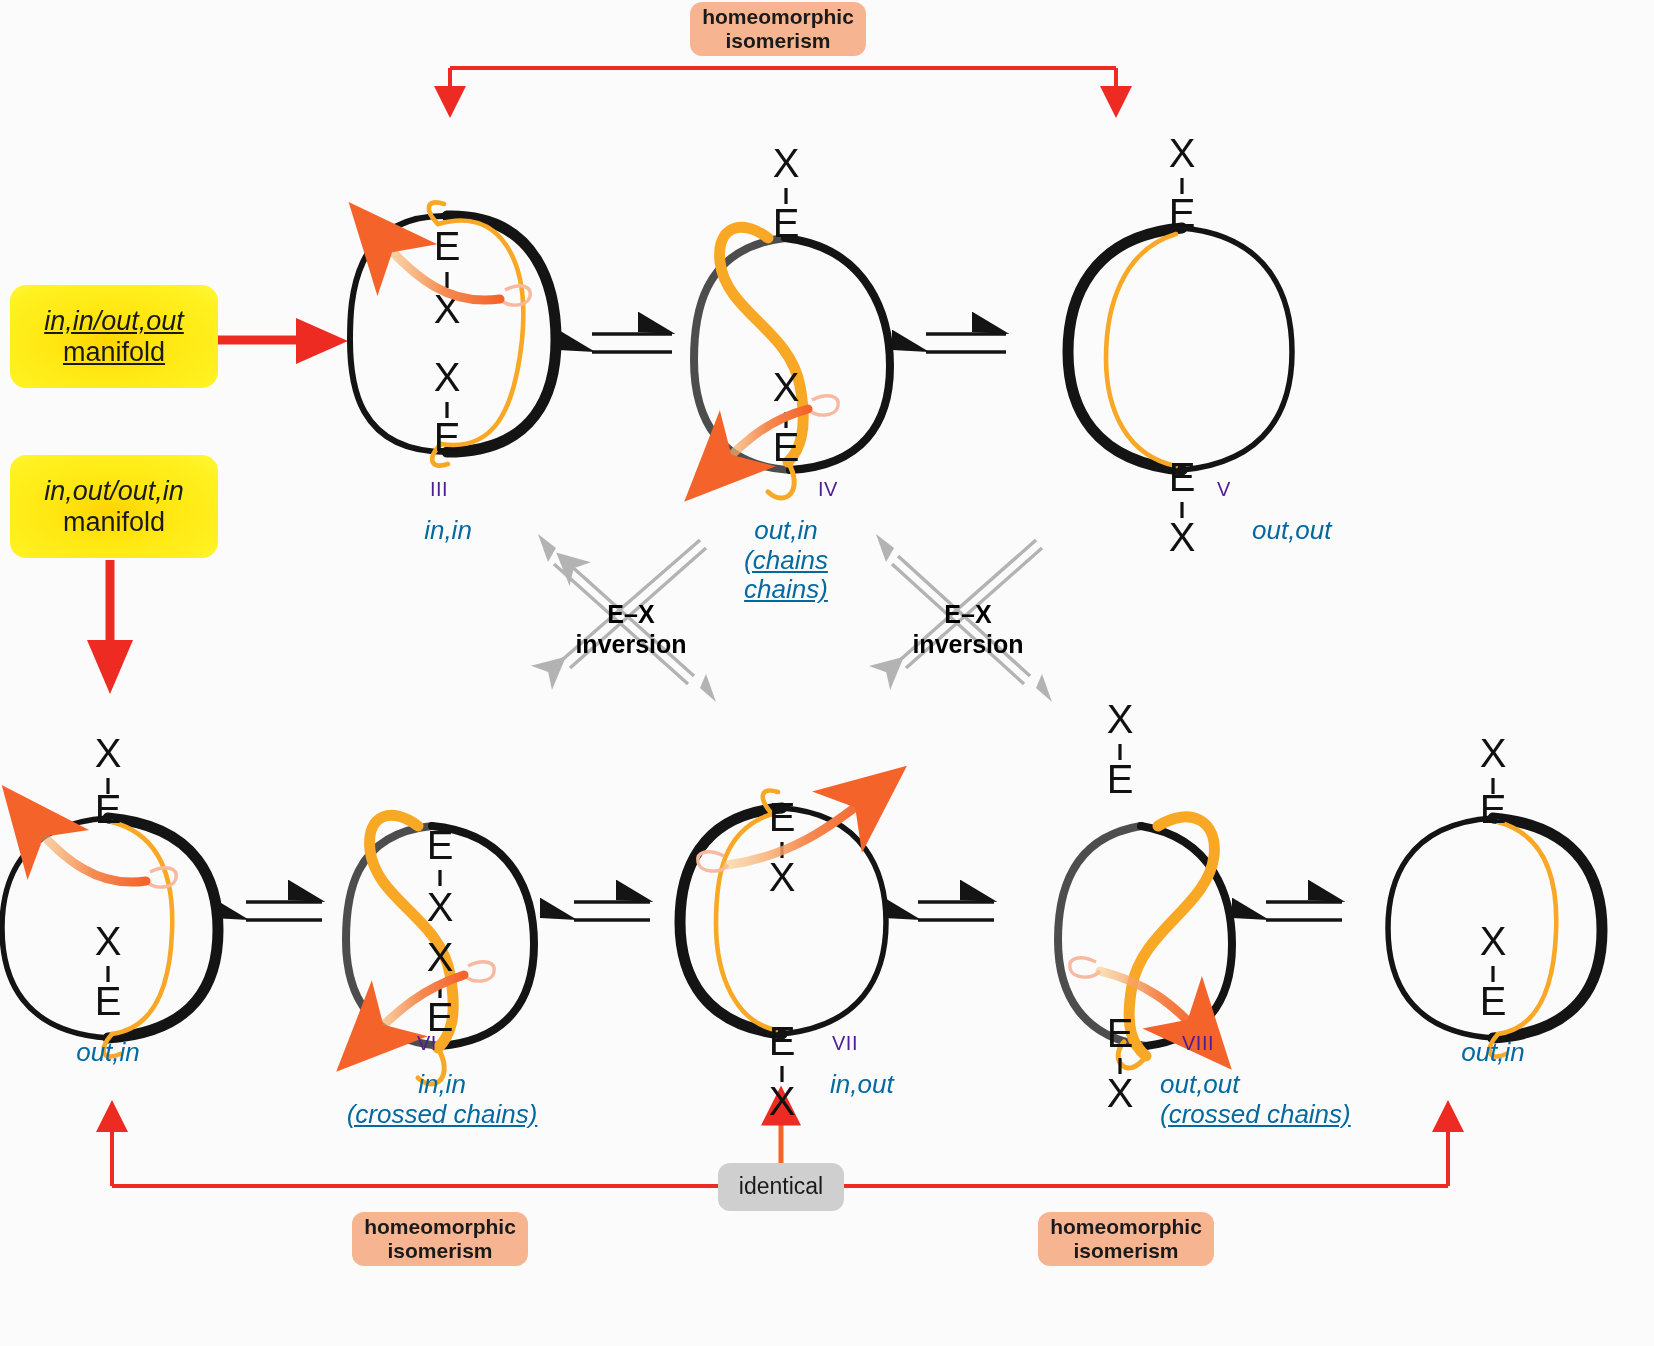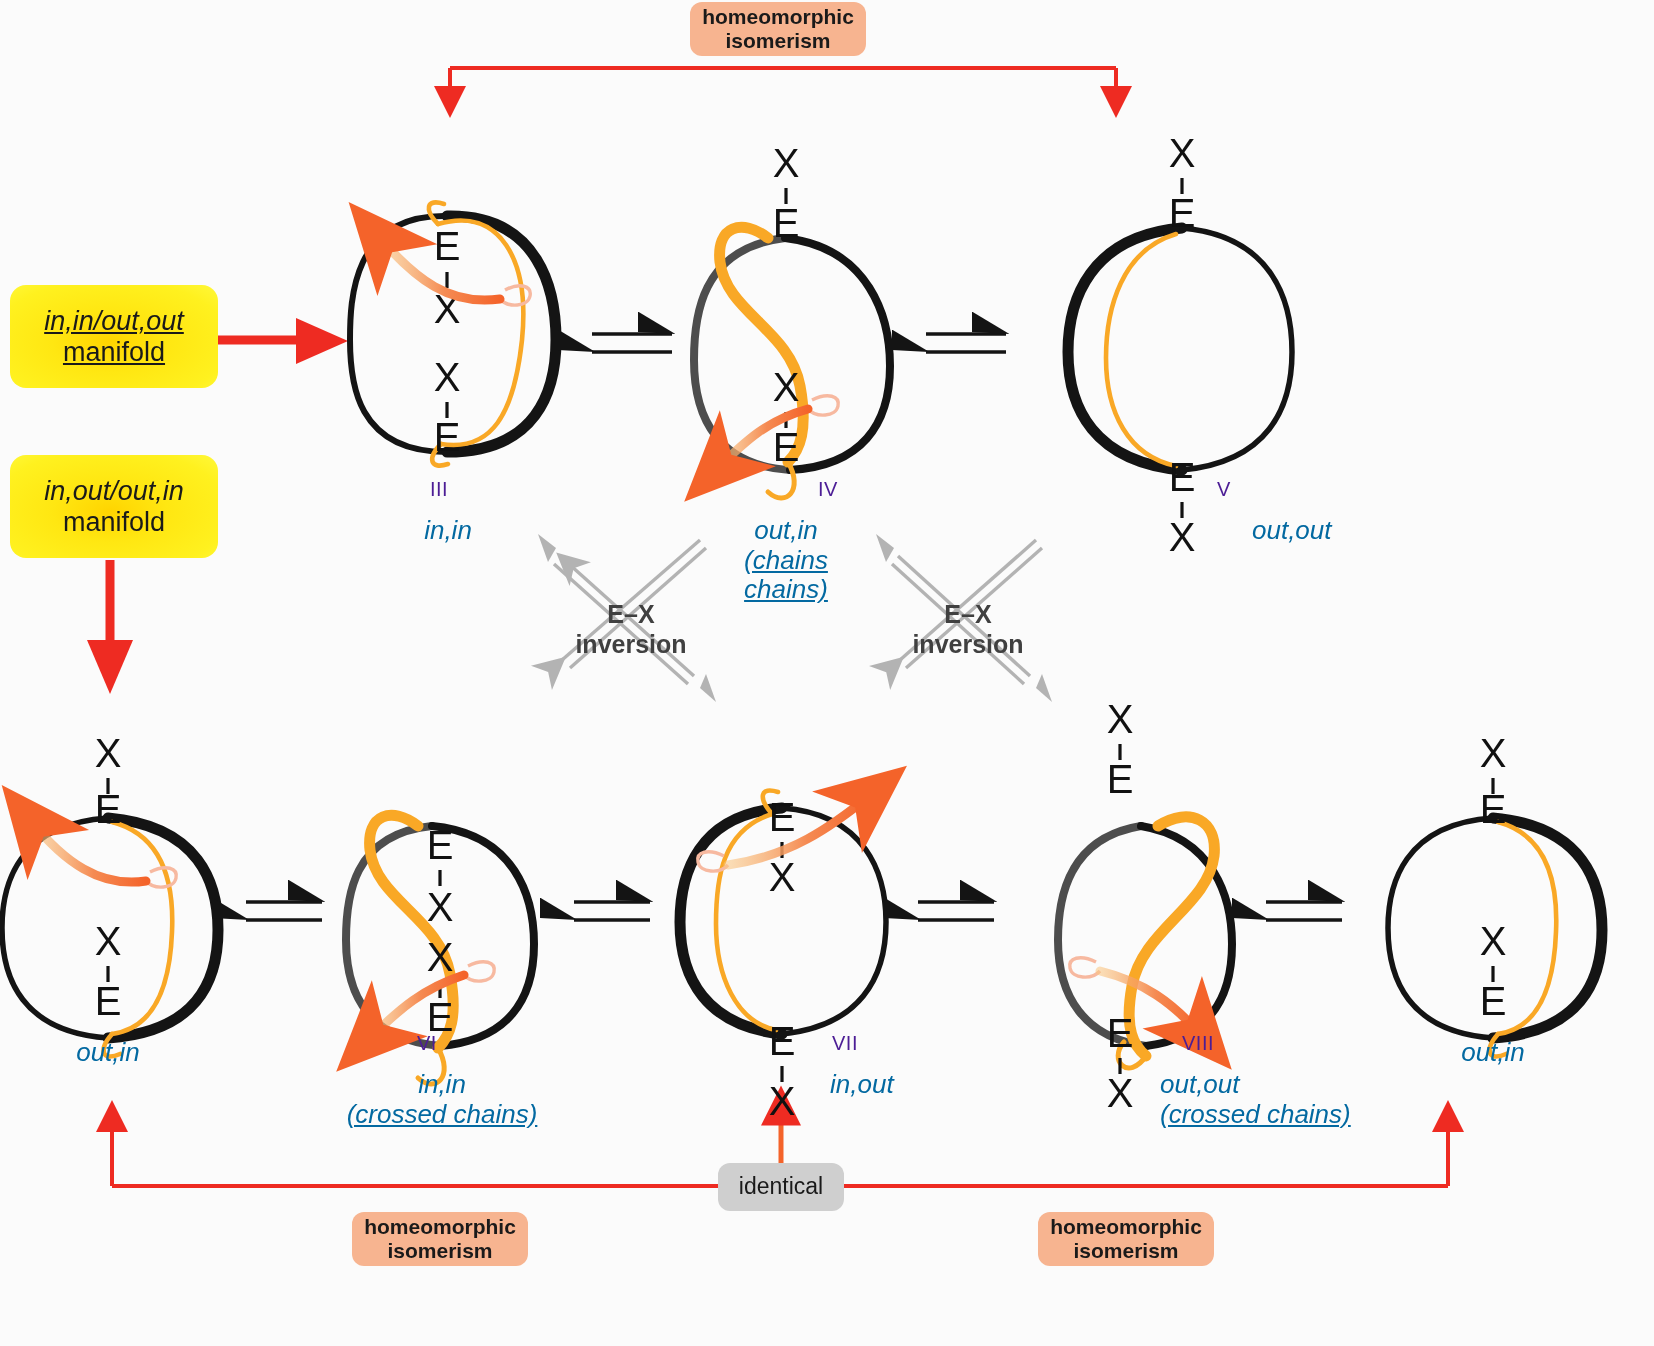--- a/index.html
+++ b/index.html
@@ -13,21 +13,21 @@
          font-weight:bold;line-height:1.12;color:#1a1a1a;}
   .badge.peach{background:#f7b490;font-size:21px;}
   .badge.grey{background:#cfcfcf;font-size:23px;font-weight:normal;border-radius:12px;}
   .badge.yellow{background:radial-gradient(ellipse at 48% 55%, #ffd400 0%, #ffe712 38%, #fff11f 78%, #fff83a 100%);
                 font-size:27px;font-weight:normal;border-radius:16px;}
   .badge.yellow .ital{font-style:italic;}
 
   .romanlabel{position:absolute;font-size:20px;font-weight:normal;color:#4c1d95;letter-spacing:.5px;}
   .descr{position:absolute;font-size:26px;font-style:italic;color:#0369a1;line-height:1.14;text-align:center;}
   .descr .crossed{text-decoration:underline;}
-  .inv{position:absolute;font-size:25px;font-weight:bold;color:#404040;text-align:center;line-height:1.18;}
+  .inv{position:absolute;font-size:25px;font-weight:bold;color:#000000;text-align:center;line-height:1.18;}
   .atom{font-family:"Liberation Sans","DejaVu Sans",sans-serif;font-size:40px;fill:#111;
         text-anchor:middle;dominant-baseline:middle;}
   .bondline{stroke:#111;stroke-width:3.2;}
 </style>
 </head>
 <body>
 
 <div id="stage">
 
   <svg class="layer" viewBox="0 0 1654 1346">

